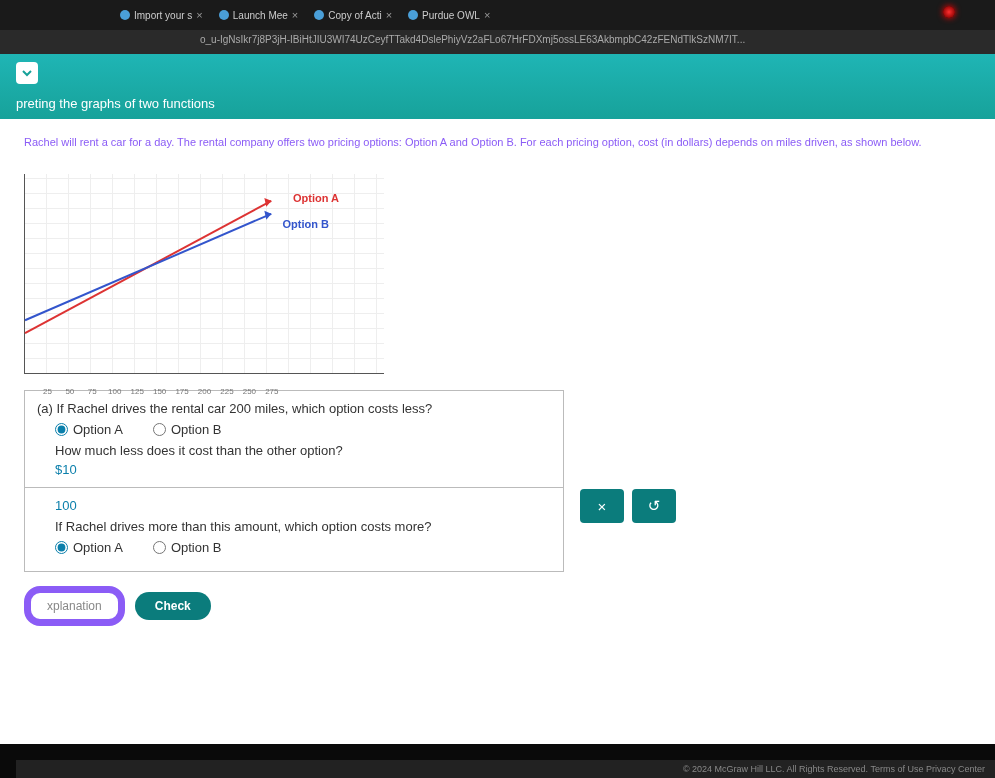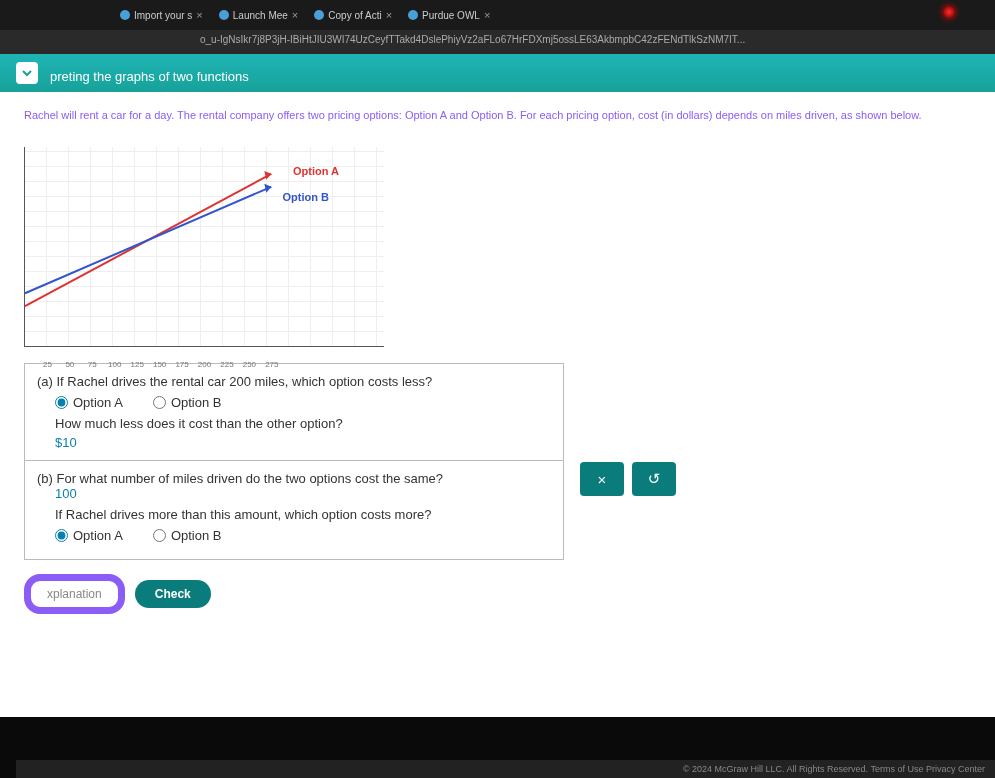--- a/index.html
+++ b/index.html
@@ -31,23 +31,24 @@
     font-size: 10px;
     padding: 4px 200px 4px 200px;
     white-space: nowrap;
     overflow: hidden;
   }
   .header-bar {
     background: linear-gradient(180deg, #1fb5b5 0%, #17a29a 100%);
     color: #fff;
     padding: 8px 16px;
     display: flex;
-    align-items: flex-end;
+    align-items: flex-start;
     gap: 12px;
     font-size: 13px;
+    flex-direction: column;
   }
   .collapse-btn {
     background: #fff;
     color: #17a29a;
     width: 22px; height: 22px;
     border-radius: 4px;
     display:flex; align-items:center; justify-content:center;
     font-weight:bold;
   }
   .content-area {
@@ -216,21 +217,20 @@
           </label>
         <label class="radio-opt">
             <input type="radio" name="qa" style="">
             <span>Option B</span>
           </label>
       </div>
       <div class="sub-q">How much less does it cost than the other option?</div>
       <div class="answer-val">$10</div>
     </div>
     <div class="q-row">
-      <div>(b) For what number of miles driven do the two options cost the same?</div>
       <div class="answer-val">100</div>
       <div class="sub-q">If Rachel drives more than this amount, which option costs more?</div>
       <div class="radio-row">
         <label class="radio-opt">
             <input type="radio" name="qb" checked="" style="">
             <span>Option A</span>
           </label>
         <label class="radio-opt">
             <input type="radio" name="qb" style="">
             <span>Option B</span>

